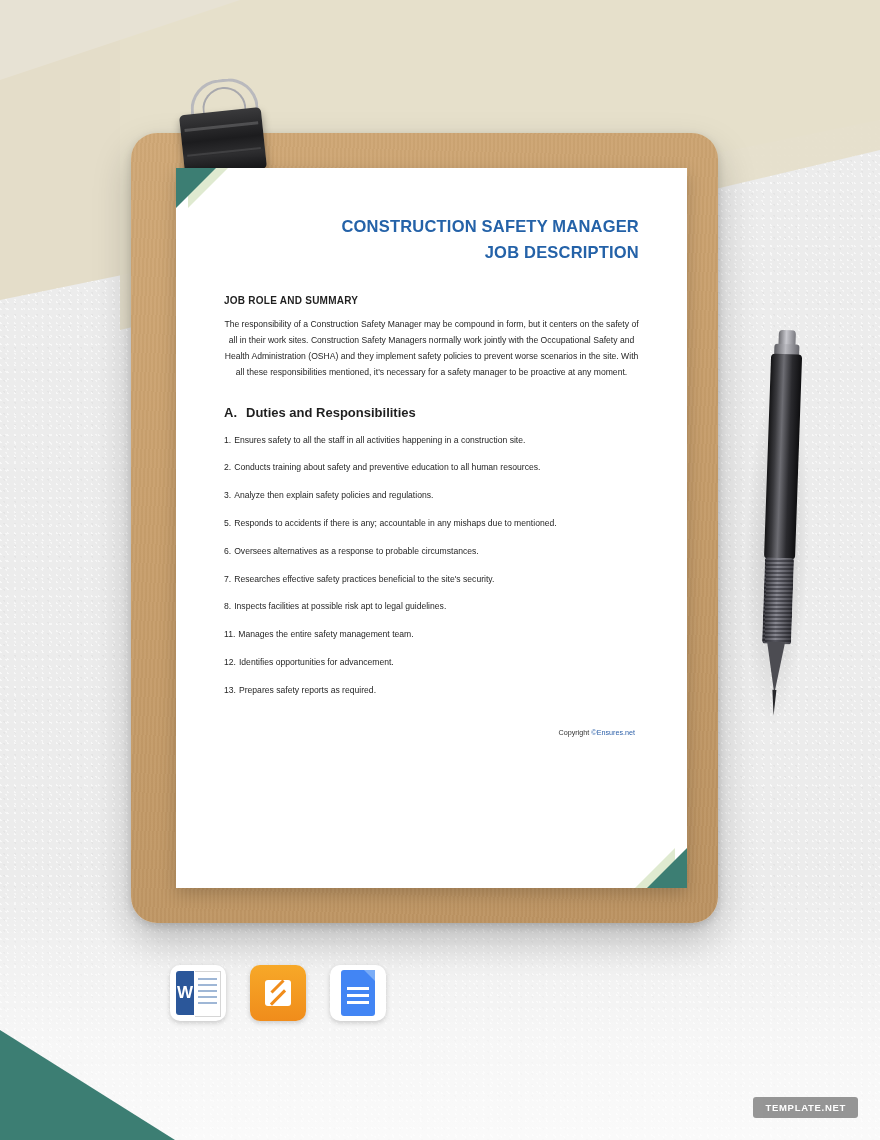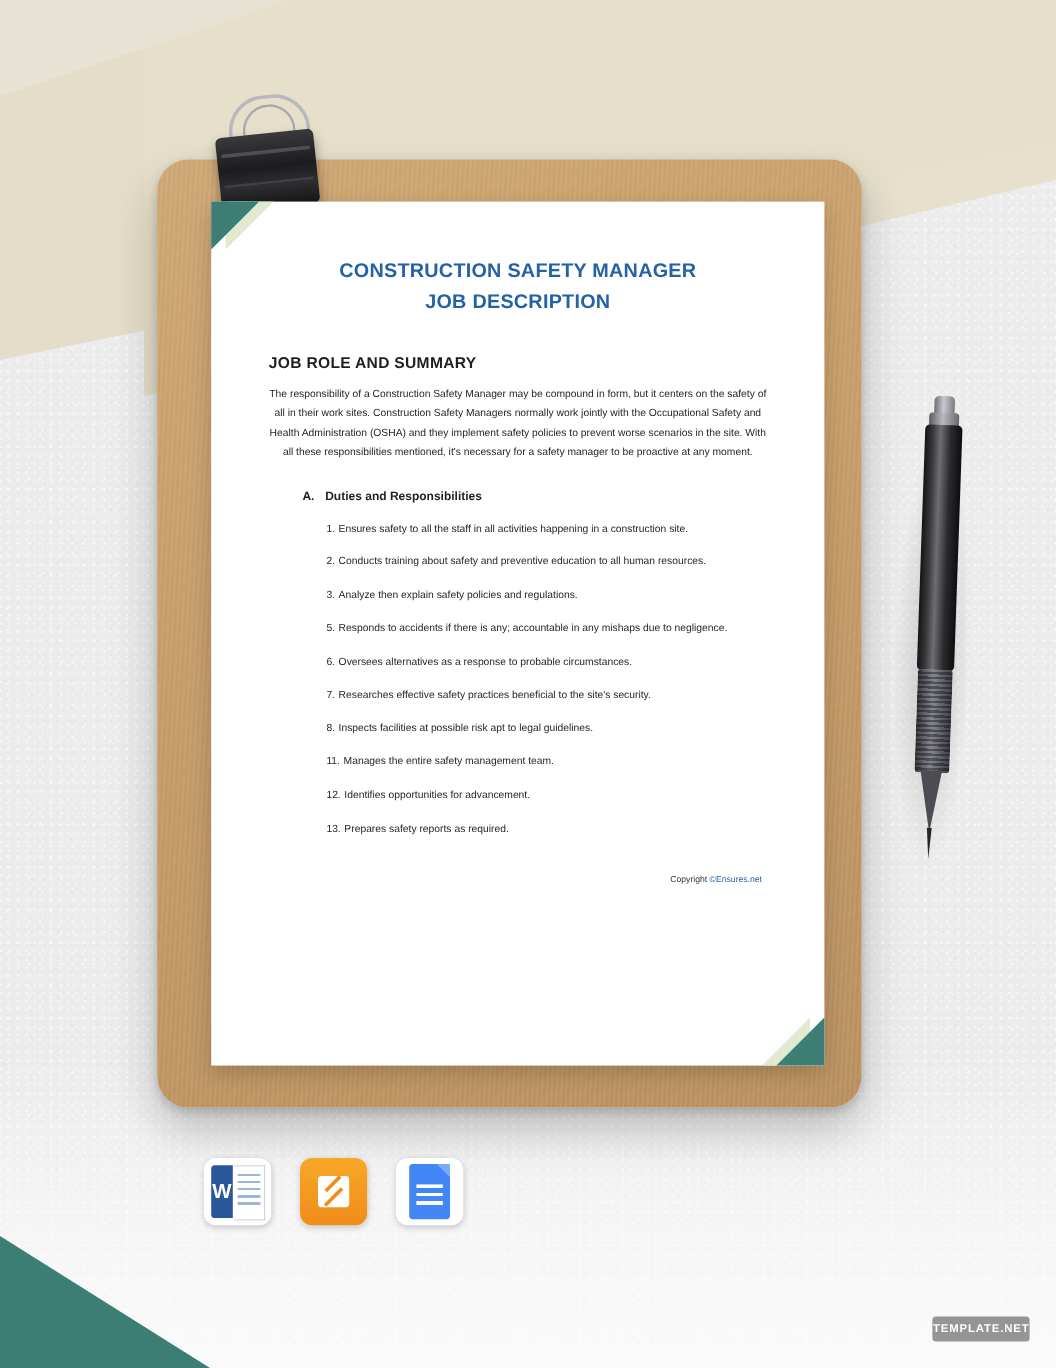--- a/index.html
+++ b/index.html
@@ -186,52 +186,51 @@
   }
 
   .doc {
     position: absolute;
     left: 48px;
     top: 46px;
     width: 415px;
     color: #2b2b2b;
   }
   .doc-title {
-    text-align: center;
+    text-align: right;
     color: #2462a8;
     font-weight: bold;
     font-size: 16.5px;
     letter-spacing: .2px;
     line-height: 1.55;
   }
   .doc-title .l2 { display: block; }
 
   .sec-head {
     margin-top: 30px;
     font-weight: bold;
-    font-size: 13px;
+    font-size: 10px;
     letter-spacing: .25px;
     color: #1f1f1f;
   }
   .para {
     margin-top: 11px;
     font-size: 8.6px;
     line-height: 1.85;
     text-align: center;
     color: #262626;
   }
   .sub-head {
     margin-top: 24px;
     font-weight: bold;
-    font-size: 10px;
+    font-size: 13px;
     color: #1f1f1f;
-    margin-left: 28px;
   }
   .sub-head .letter { margin-right: 9px; }
-  .list { margin-top: 6px; margin-left: 48px; }
+  .list { margin-top: 6px; }
   .item {
     font-size: 8.6px;
     line-height: 1.72;
     margin-top: 13px;
     color: #262626;
   }
   .item .num { margin-right: 3px; }
   .hl {
     background: #ffe84d;
     color: #2b2b2b;
@@ -395,21 +394,21 @@
   
   .watermark {
     position: absolute;
     right: 22px;
     bottom: 22px;
     background: #8d8d8d;
     color: #ffffff;
     font-size: 9.5px;
     font-weight: bold;
     letter-spacing: .7px;
-    padding: 5px 0;
+    padding: 5px 12px;
     border-radius: 3px;
     opacity: .92;
   }
 </style>
 </head>
 <body>
 
 <div class="bg-base"></div>
 <div class="bg-noise"></div>
 <div class="band-top"></div>
@@ -444,21 +443,21 @@
     <div class="para">The responsibility of a Construction Safety Manager may be compound in form, but it centers on the safety of all in their work sites. Construction Safety Managers normally work jointly with the Occupational Safety and Health Administration (OSHA) and they implement safety policies to prevent worse scenarios in the site. With all these responsibilities mentioned, it's necessary for a safety manager to be proactive at any moment.</div>
 
     <div class="sub-head">
       <span class="letter">A.</span><span>Duties and Responsibilities</span>
     </div>
 
     <div class="list">
       <div class="item"><span class="num">1.</span><span>Ensures safety to all the staff in all activities happening in a construction site.</span></div>
       <div class="item"><span class="num">2.</span><span>Conducts training about safety and preventive education to all human resources.</span></div>
       <div class="item"><span class="num">3.</span><span>Analyze then explain safety policies and regulations.</span></div>
-      <div class="item"><span class="num">5.</span><span>Responds to accidents if there is any; accountable in any mishaps due to negligence.</span></div>
+      <div class="item"><span class="num">5.</span><span>Responds to accidents if there is any; accountable in any mishaps due to mentioned.</span></div>
       <div class="item"><span class="num">6.</span><span>Oversees alternatives as a response to probable circumstances.</span></div>
       <div class="item"><span class="num">7.</span><span>Researches effective safety practices beneficial to the site's security.</span></div>
       <div class="item"><span class="num">8.</span><span>Inspects facilities at possible risk apt to legal guidelines.</span></div>
       <div class="item"><span class="num">11.</span><span>Manages the entire safety management team.</span></div>
       <div class="item"><span class="num">12.</span><span>Identifies opportunities for advancement.</span></div>
       <div class="item"><span class="num">13.</span><span>Prepares safety reports as required.</span></div>
     </div>
 
     <div class="copyright">
       <b>Copyright</b>

